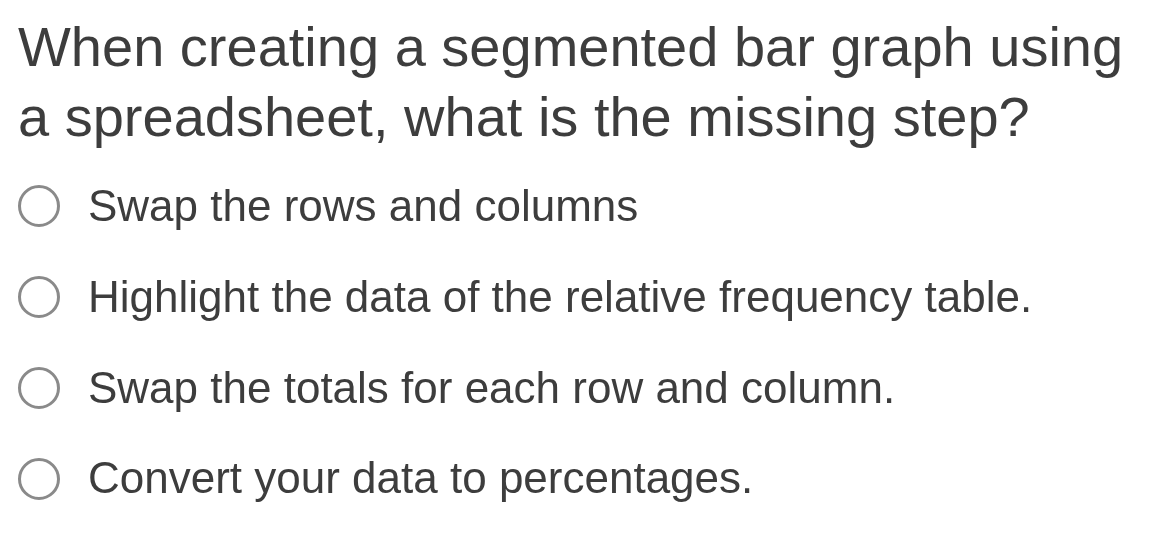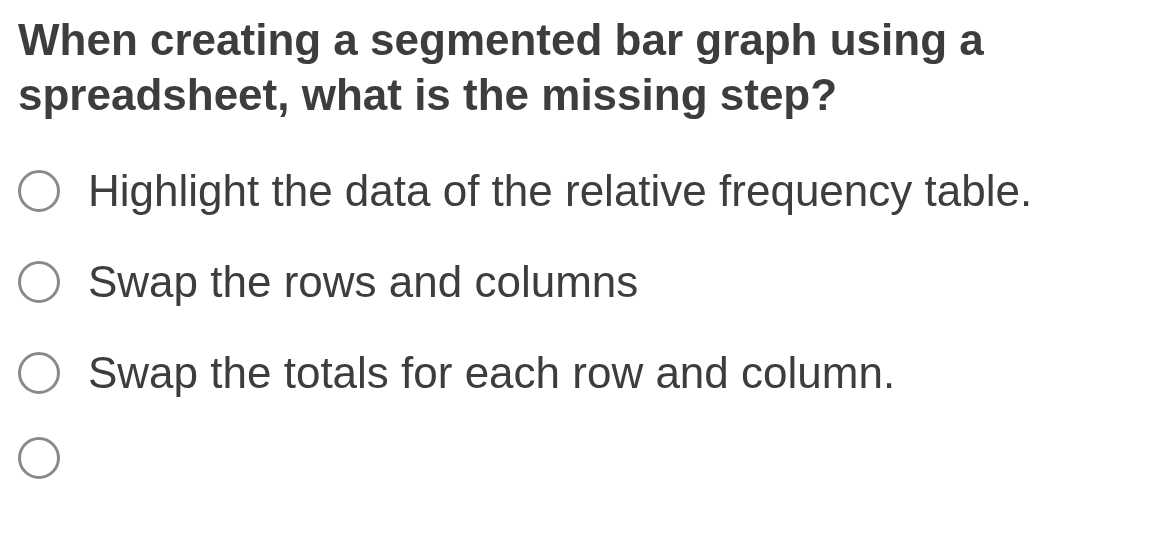--- a/index.html
+++ b/index.html
@@ -8,25 +8,25 @@
       box-sizing: border-box;
     }
     body {
       font-family: Arial, Helvetica, sans-serif;
       background: #ffffff;
       padding: 12px 18px;
       width: 1156px;
       color: #3d3d3d;
     }
     .question-text {
-      font-size: 44px;
+      font-size: 56px;
       line-height: 1.25;
       color: #3d3d3d;
-      margin-bottom: 43px;
-      font-weight: 700;
+      margin-bottom: 28px;
+      font-weight: 400;
     }
     .options {
       display: flex;
       flex-direction: column;
       gap: 38px;
     }
     .option-row {
       display: flex;
       align-items: center;
       gap: 28px;
@@ -49,30 +49,31 @@
   </style>
 </head>
 <body>
 
 <div class="question-text">When creating a segmented bar graph using a spreadsheet, what is the missing step?</div>
 
 <div class="options">
 
   <div class="option-row">
     <div class="radio-circle"></div>
-    <div class="option-label">Highlight the data of the relative frequency table.</div>
+    <div class="option-label">Swap the rows and columns</div>
   </div>
 
   <div class="option-row">
     <div class="radio-circle"></div>
-    <div class="option-label">Swap the rows and columns</div>
+    <div class="option-label">Highlight the data of the relative frequency table.</div>
   </div>
 
   <div class="option-row">
     <div class="radio-circle"></div>
     <div class="option-label">Swap the totals for each row and column.</div>
   </div>
 
   <div class="option-row">
     <div class="radio-circle"></div>
+    <div class="option-label">Convert your data to percentages.</div>
   </div>
 
 </div>
 
 </body></html>

